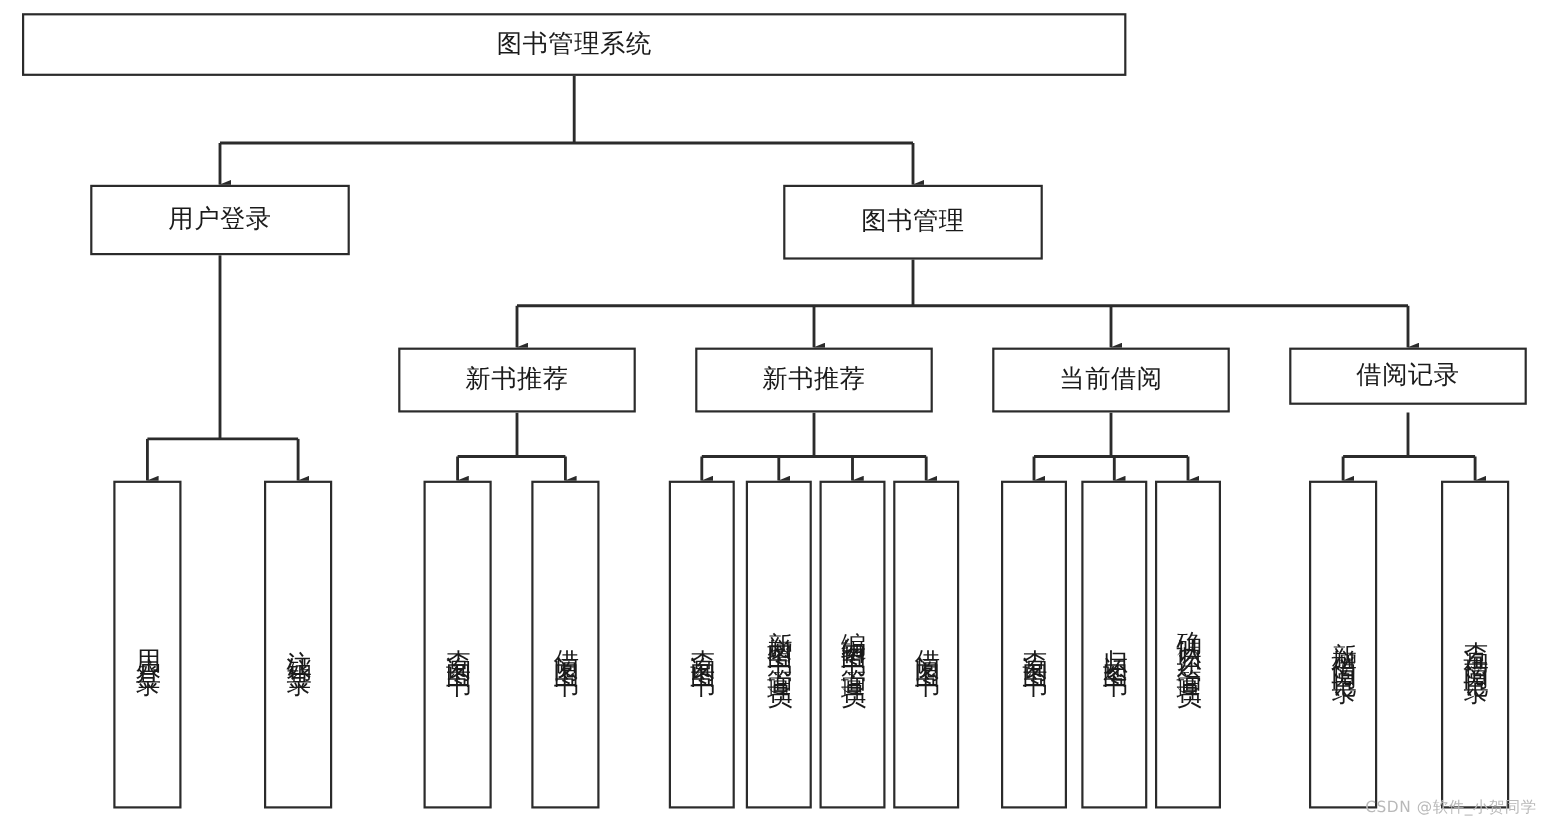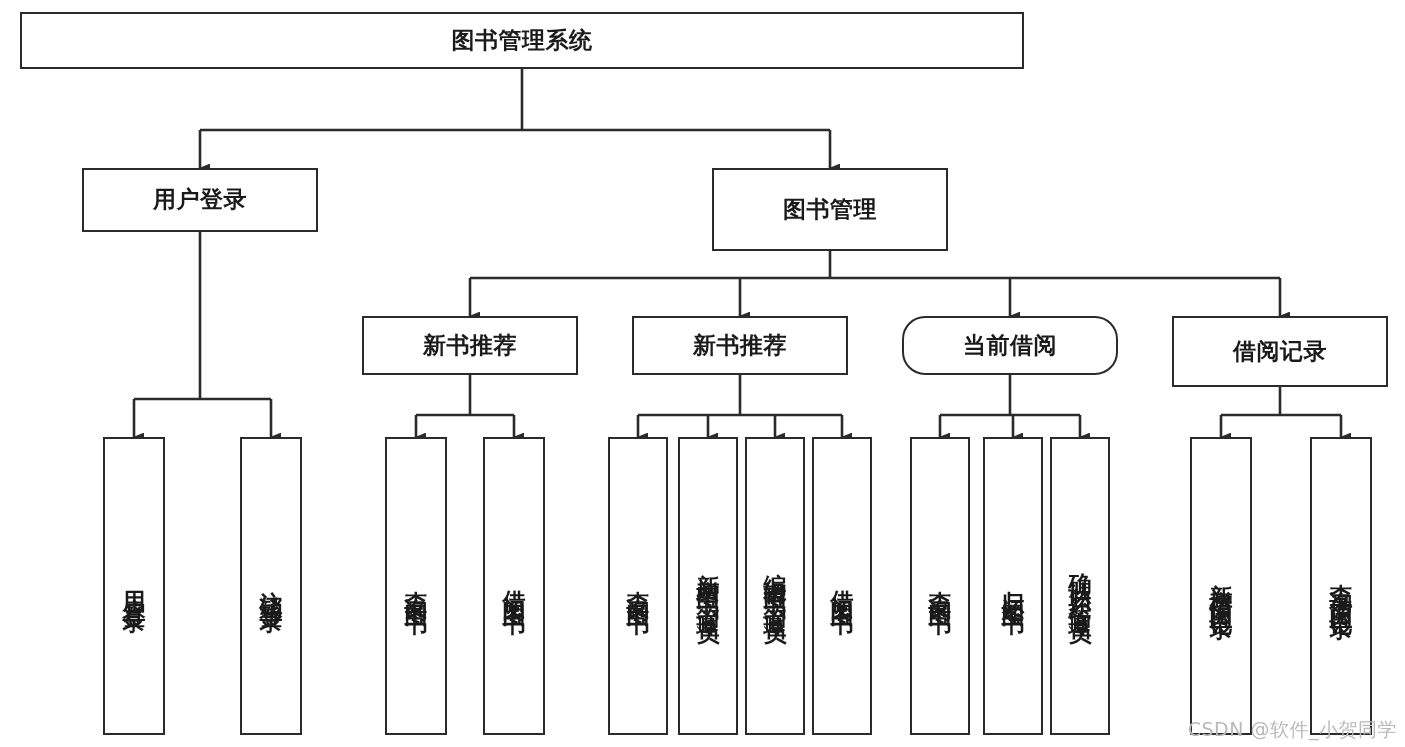--- a/index.html
+++ b/index.html
@@ -22,21 +22,20 @@
     height: 747px;
   }
   .node-box {
     position: absolute;
     box-sizing: border-box;
     background: #ffffff;
     border: 2px solid #2b2b2b;
     display: flex;
     align-items: center;
     justify-content: center;
-    font-weight: bold;
   }
   .node-label-h {
     font-size: 23px;
     color: #1a1a1a;
     line-height: 1.1;
     white-space: nowrap;
     letter-spacing: 0.5px;
   }
   .node-box.vertical {
     align-items: center;
@@ -58,21 +57,21 @@
     left: 0;
     top: 0;
     width: 1405px;
     height: 747px;
     pointer-events: none;
   }
   #watermark {
     position: absolute;
     right: 8px;
     bottom: 4px;
-    font-size: 19px;
+    font-size: 14px;
     color: #b9b9b9;
     white-space: nowrap;
     letter-spacing: 0.5px;
   }
 </style>
 </head>
 <body>
 
 <div id="diagram-root">
   <svg id="connector-layer" width="1405" height="747" viewBox="0 0 1405 747">
@@ -117,33 +116,33 @@
         <line x1="1341" y1="415" x2="1341" y2="437" stroke="#2b2b2b" stroke-width="2.6" marker-end="url(#arrowhead)"></line>
       </g>
   </svg>
   <div id="nodes-layer">
       <div class="node-box" style="left: 20px; top: 12px; width: 1004px; height: 57px; border-color: rgb(43, 43, 43); background: rgb(255, 255, 255);">
         <span class="node-label-h" style="color: rgb(26, 26, 26);">图书管理系统</span>
       </div>
       <div class="node-box" style="left: 82px; top: 168px; width: 236px; height: 64px; border-color: rgb(43, 43, 43); background: rgb(255, 255, 255);">
         <span class="node-label-h" style="color: rgb(26, 26, 26);">用户登录</span>
       </div>
-      <div class="node-box" style="left: 712px; top: 168px; width: 236px; height: 83px; border-color: rgb(43, 43, 43); background: rgb(255, 255, 255);">
+      <div class="node-box" style="left: 712px; top: 168px; width: 236px; height: 68px; border-color: rgb(43, 43, 43); background: rgb(255, 255, 255);">
         <span class="node-label-h" style="color: rgb(26, 26, 26);">图书管理</span>
       </div>
       <div class="node-box" style="left: 362px; top: 316px; width: 216px; height: 59px; border-color: rgb(43, 43, 43); background: rgb(255, 255, 255); justify-content: center;">
         <span class="node-label-h" style="color: rgb(26, 26, 26);">新书推荐</span>
       </div>
       <div class="node-box" style="left: 632px; top: 316px; width: 216px; height: 59px; border-color: rgb(43, 43, 43); background: rgb(255, 255, 255);">
         <span class="node-label-h" style="color: rgb(26, 26, 26);">新书推荐</span>
       </div>
-      <div class="node-box" style="left: 902px; top: 316px; width: 216px; height: 59px; border-color: rgb(43, 43, 43); background: rgb(255, 255, 255); border-radius: 23px;">
+      <div class="node-box" style="left: 902px; top: 316px; width: 216px; height: 59px; border-color: rgb(43, 43, 43); background: rgb(255, 255, 255);">
         <span class="node-label-h" style="color: rgb(26, 26, 26);">当前借阅</span>
       </div>
-      <div class="node-box" style="left: 1172px; top: 316px; width: 216px; height: 71px; border-color: rgb(43, 43, 43); background: rgb(255, 255, 255);">
+      <div class="node-box" style="left: 1172px; top: 316px; width: 216px; height: 52px; border-color: rgb(43, 43, 43); background: rgb(255, 255, 255);">
         <span class="node-label-h" style="color: rgb(26, 26, 26);">借阅记录</span>
       </div>
       <div class="node-box vertical" style="left: 103px; top: 437px; width: 62px; height: 298px; border-color: rgb(43, 43, 43); background: rgb(255, 255, 255);">
         <span class="node-label-v" style="color: rgb(26, 26, 26);">用户登录</span>
       </div>
       <div class="node-box vertical" style="left: 240px; top: 437px; width: 62px; height: 298px; border-color: rgb(43, 43, 43); background: rgb(255, 255, 255);">
         <span class="node-label-v" style="color: rgb(26, 26, 26);">注销登录</span>
       </div>
       <div class="node-box vertical" style="left: 385px; top: 437px; width: 62px; height: 298px; border-color: rgb(43, 43, 43); background: rgb(255, 255, 255);">
         <span class="node-label-v" style="color: rgb(26, 26, 26);">查询图书</span>

